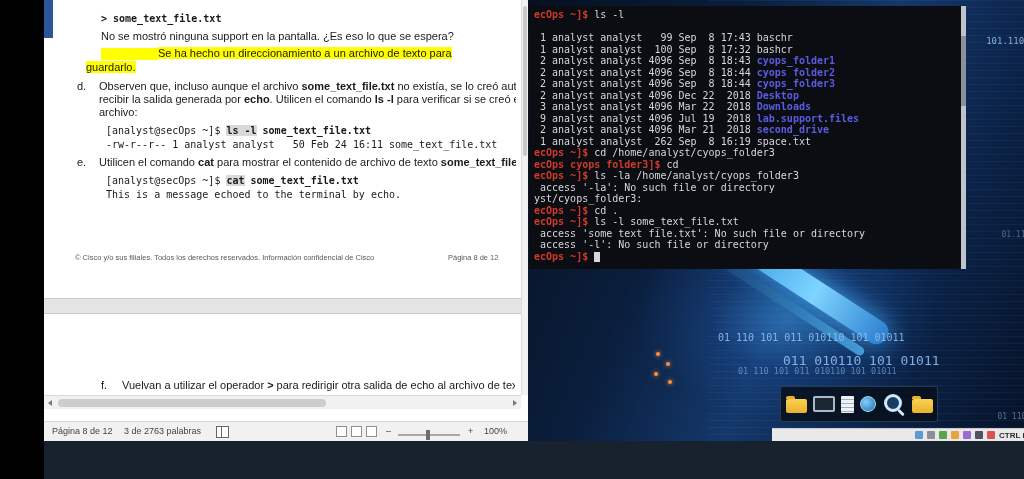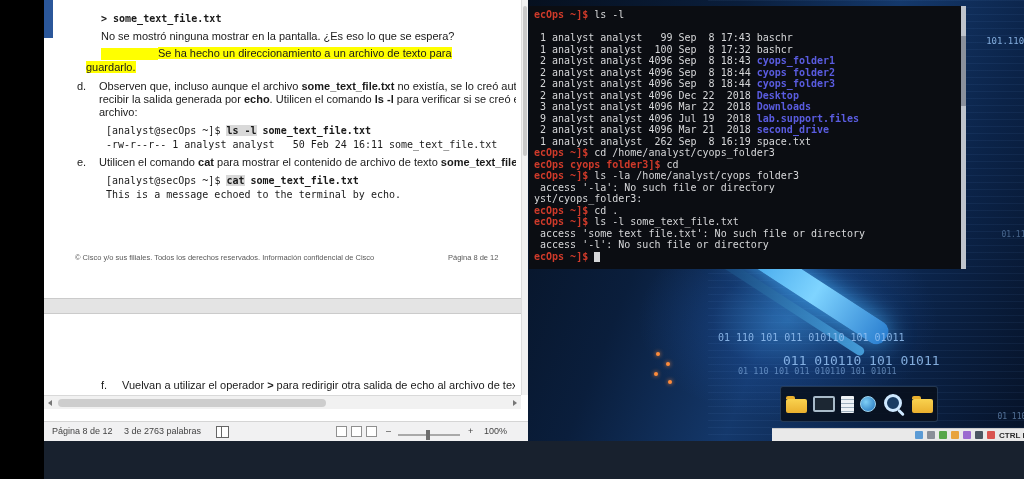--- a/index.html
+++ b/index.html
@@ -83,21 +83,21 @@
 </style>
 </head>
 <body>
 
 <div id="screen">
 
   <section id="word-window">
     <div id="word-corner"></div>
 
     <div class="doc-line mono b" style="left:57px;top:12px">&gt; some_text_file.txt</div>
-    <div class="doc-line" style="left:57px;top:30px">No se mostró ninguna mostrar en la pantalla. ¿Es eso lo que se espera?</div>
+    <div class="doc-line" style="left:57px;top:30px">No se mostró ninguna support en la pantalla. ¿Es eso lo que se espera?</div>
 
     <div class="doc-line" style="left:57px;top:47px"><span class="ans-pad"></span><span class="yl">Se ha </span><span class="yl sp">hecho</span><span class="yl"> un </span><span class="yl sp">direccionamiento</span><span class="yl"> a un </span><span class="yl sp">archivo</span><span class="yl"> de </span><span class="yl sp">texto</span><span class="yl"> para</span></div>
     <div class="doc-line" style="left:42px;top:61px"><span class="yl sp">guardarlo.</span></div>
 
     <div class="doc-line" style="left:33px;top:80px">d.</div>
     <div class="doc-line clip" style="left:55px;top:80px"><span>Observen que, incluso aunque el archivo </span><span class="b">some_text_file.txt</span><span> no existía, se lo creó automáticamente</span></div>
     <div class="doc-line clip" style="left:55px;top:93px"><span>recibir la salida generada por </span><span class="b">echo</span><span>. Utilicen el comando </span><span class="b">ls -l</span><span> para verificar si se creó efectivamente</span></div>
     <div class="doc-line" style="left:55px;top:106px">archivo:</div>
 
     <div class="doc-line mono" style="left:62px;top:124px"><span>[</span><span class="sp">analyst@secOps</span><span> ~]$ </span><span class="hl">ls -l</span><span class="b"> some_text_file.txt</span></div>

